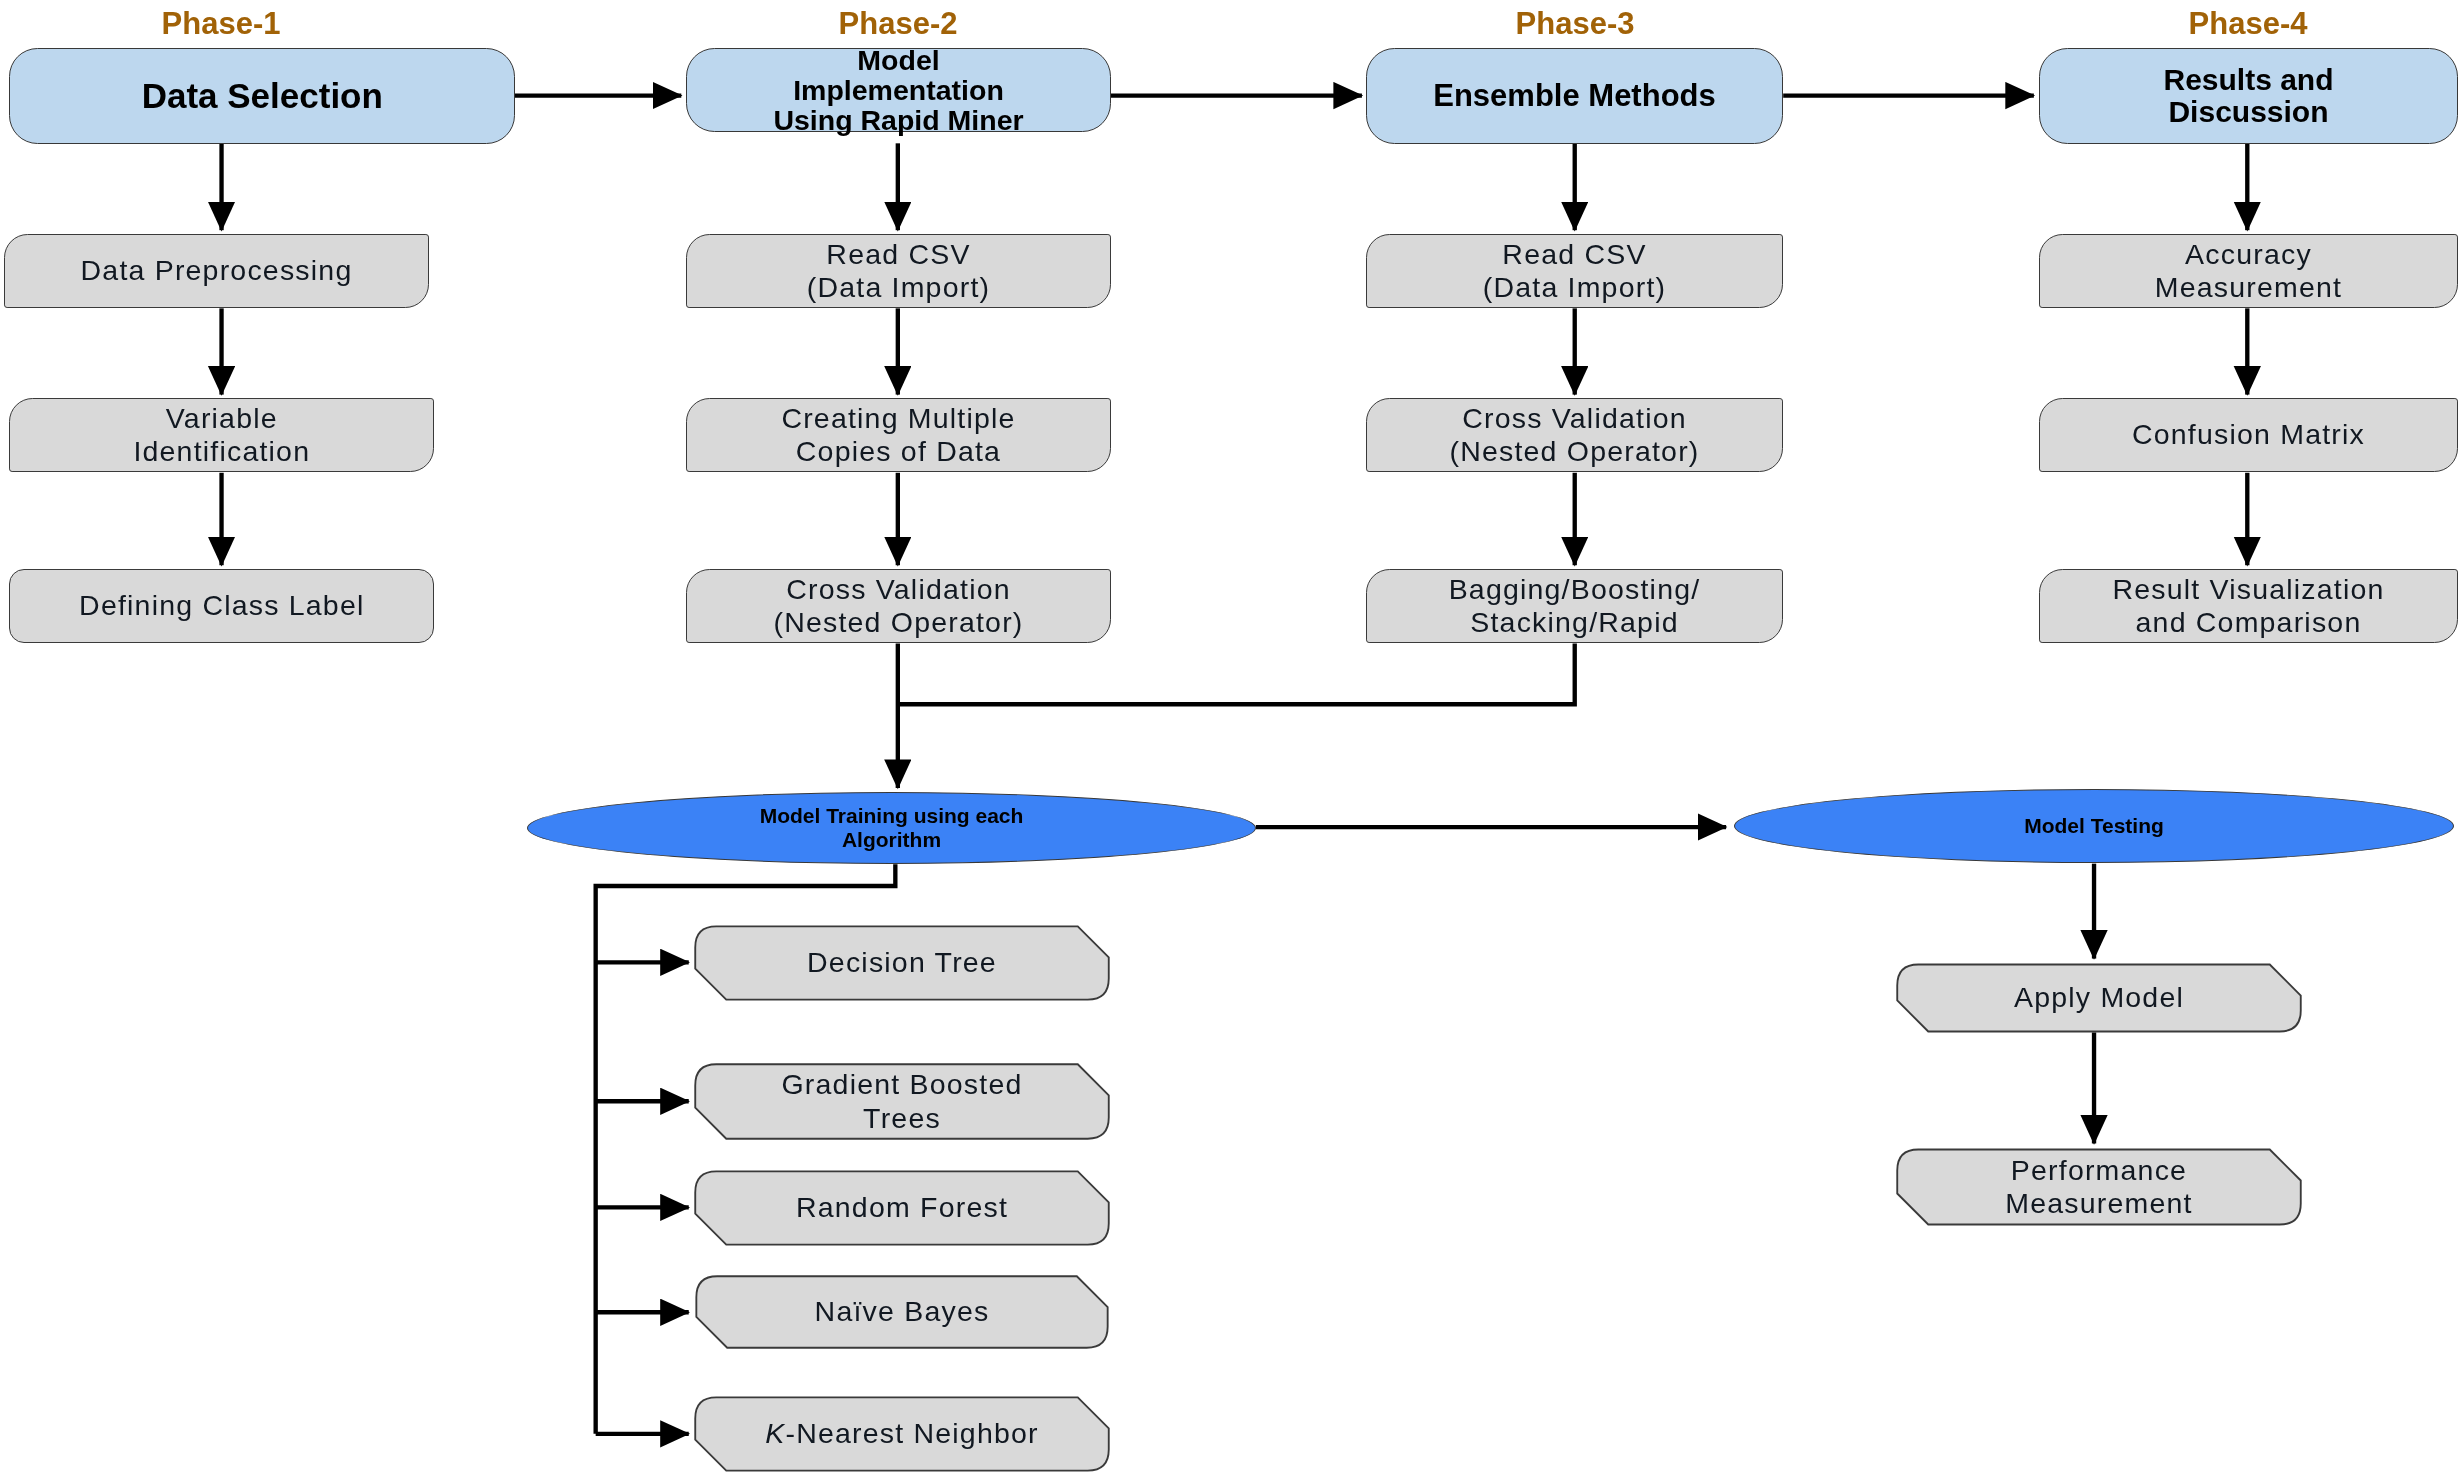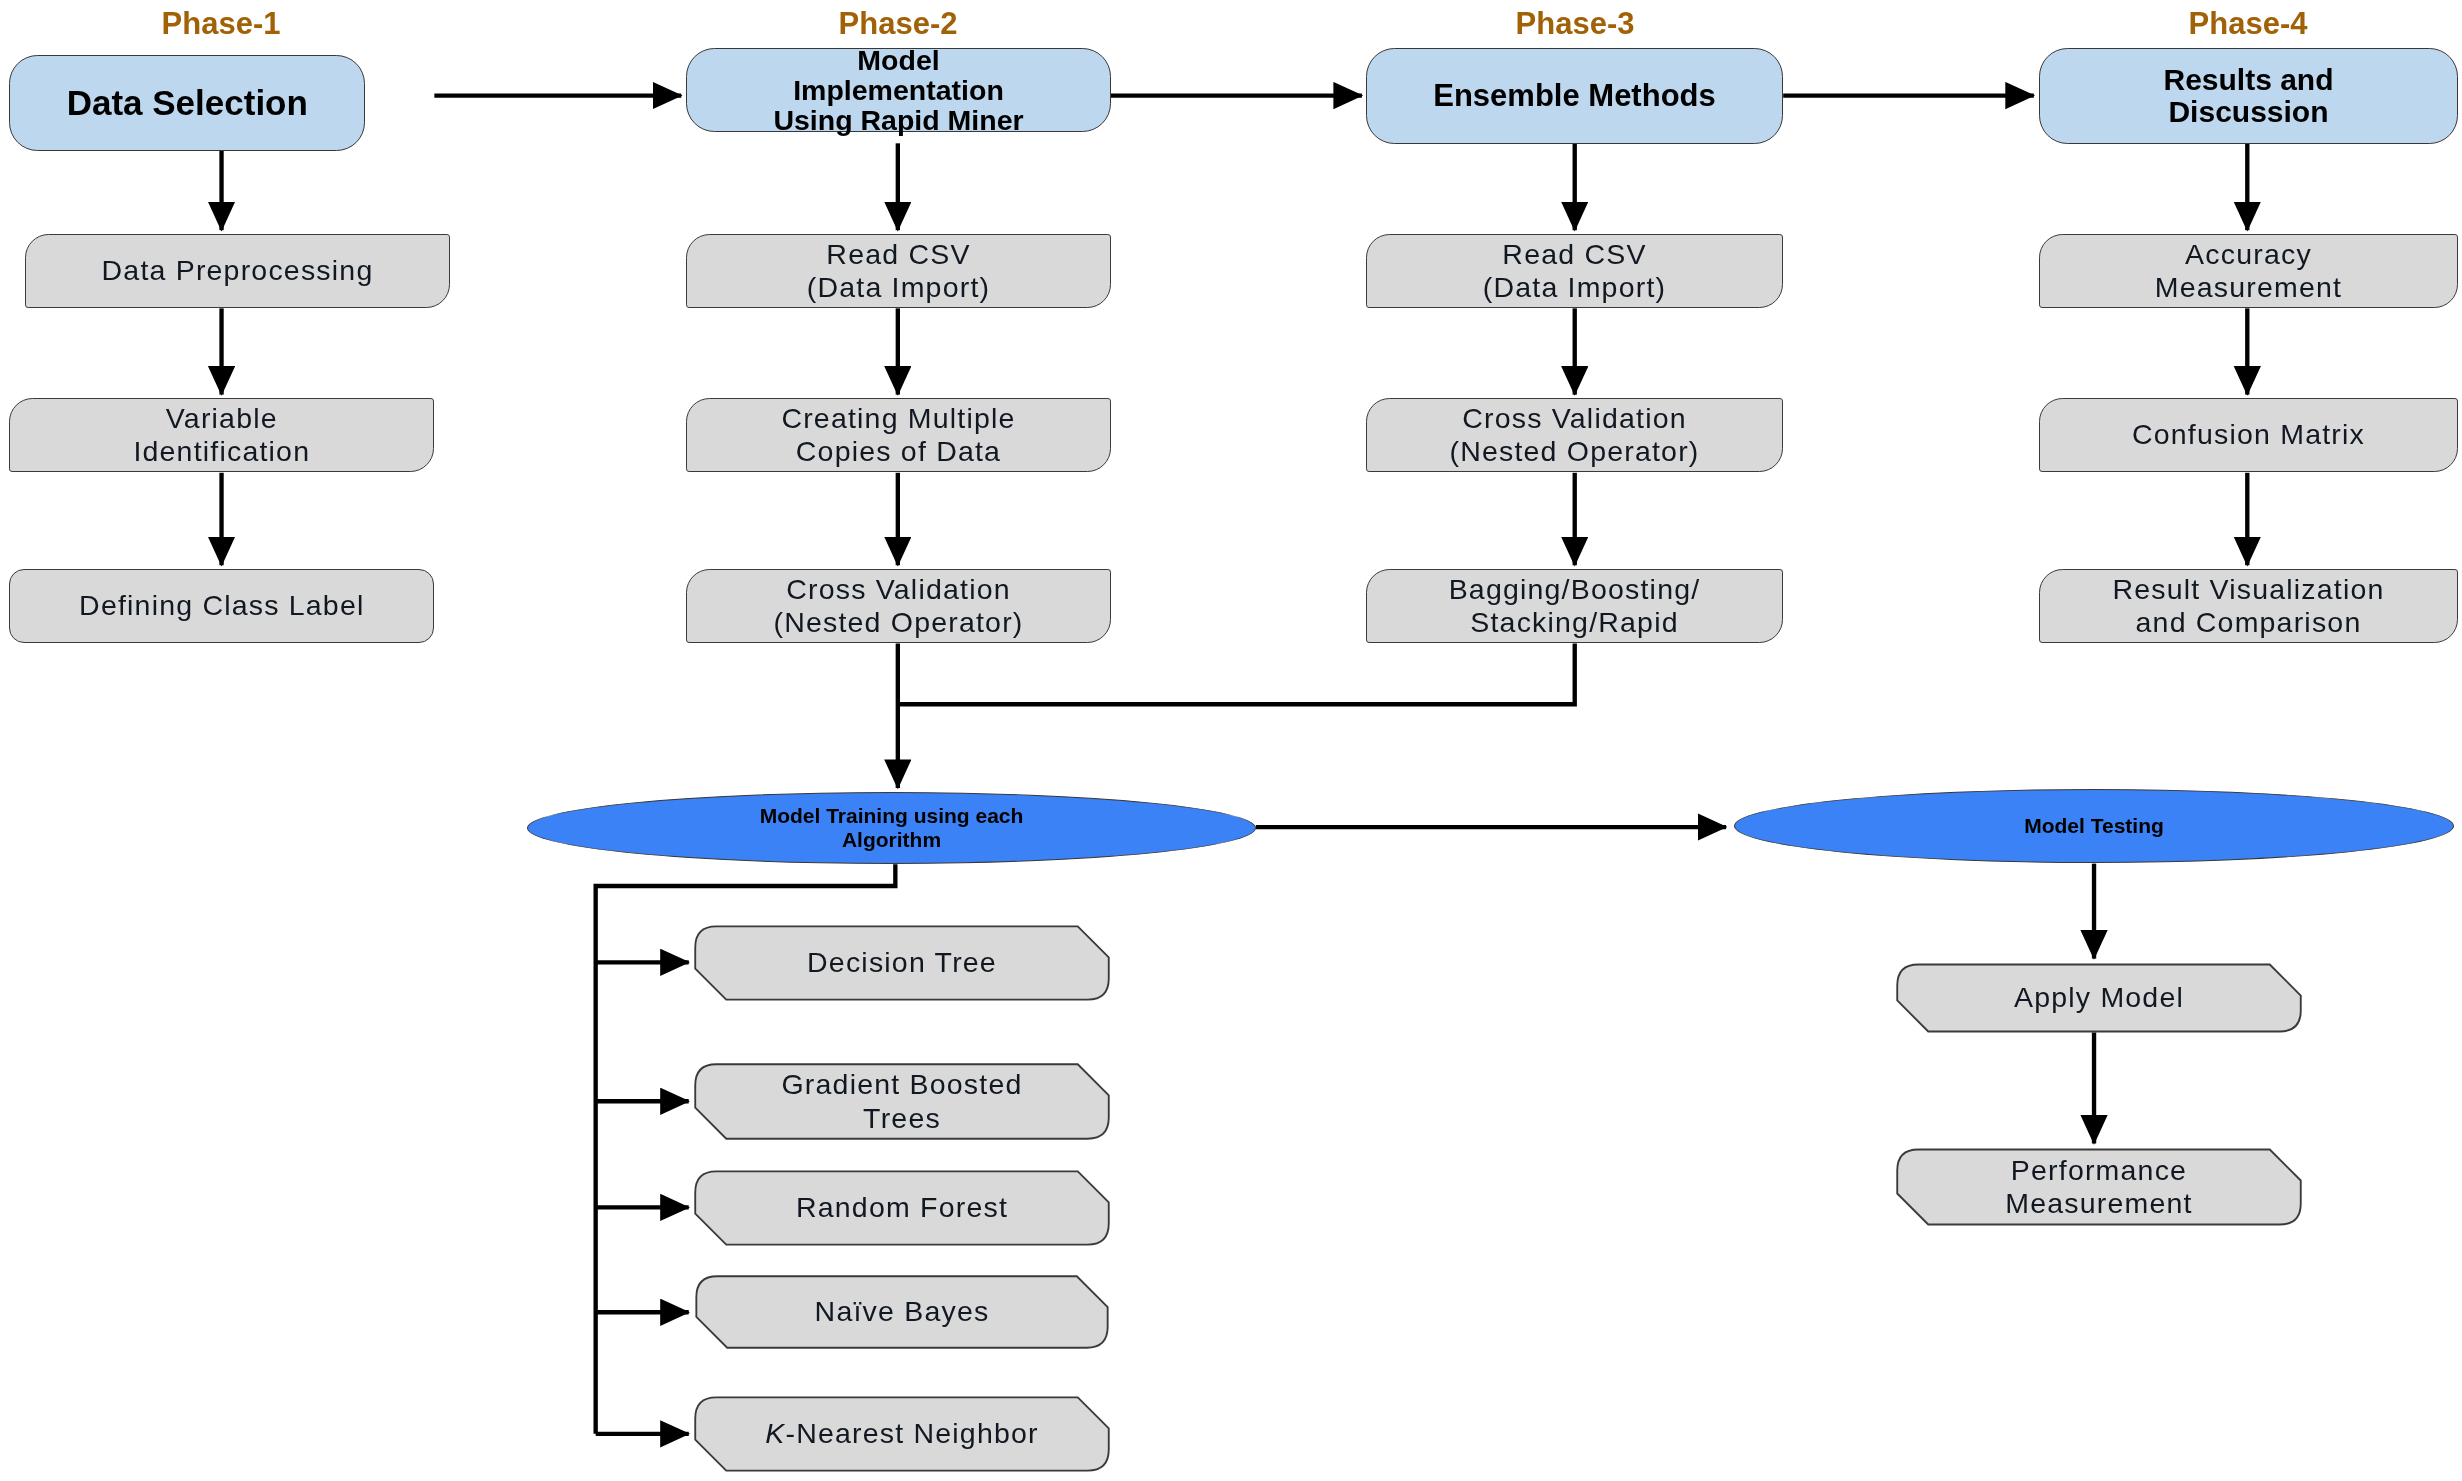--- a/index.html
+++ b/index.html
@@ -118,29 +118,29 @@
       <path d="M 3375 1392 L 3375 1545" marker-end="url(#arrow)"></path>
       <path d="M 3375 1664 L 3375 1843" marker-end="url(#arrow)"></path>
     </g>
   </svg>
 
   <div class="phase-label" style="left:66px;top:6.2px;">Phase-1</div>
   <div class="phase-label" style="left:743px;top:6.2px;">Phase-2</div>
   <div class="phase-label" style="left:1420px;top:6.2px;">Phase-3</div>
   <div class="phase-label" style="left:2093px;top:6.2px;">Phase-4</div>
 
-  <div class="node blue-box fs56" style="left:9.3px;top:55px;width:356px;height:96px;">Data Selection</div>
+  <div class="node blue-box fs56" style="left:9.3px;top:48px;width:506px;height:96px;">Data Selection</div>
   <div class="node blue-box fs46" style="left:686px;top:48px;width:425px;height:84px;">Model
 Implementation
 Using Rapid Miner</div>
   <div class="node blue-box" style="left:1366px;top:48px;width:417px;height:96px;">Ensemble Methods</div>
   <div class="node blue-box fs48" style="left:2039px;top:48px;width:419px;height:96px;">Results and
 Discussion</div>
 
-  <div class="node grey-box" style="left:25px;top:234px;width:425px;height:74px;">Data Preprocessing</div>
+  <div class="node grey-box" style="left:4px;top:234px;width:425px;height:74px;">Data Preprocessing</div>
   <div class="node grey-box" style="left:686px;top:234px;width:425px;height:74px;">Read CSV
 (Data Import)</div>
   <div class="node grey-box" style="left:1366px;top:234px;width:417px;height:74px;">Read CSV
 (Data Import)</div>
   <div class="node grey-box" style="left:2039px;top:234px;width:419px;height:74px;">Accuracy
 Measurement</div>
 
   <div class="node grey-box" style="left:9.3px;top:398px;width:425px;height:74px;">Variable
 Identification</div>
   <div class="node grey-box" style="left:686px;top:398px;width:425px;height:74px;">Creating Multiple

